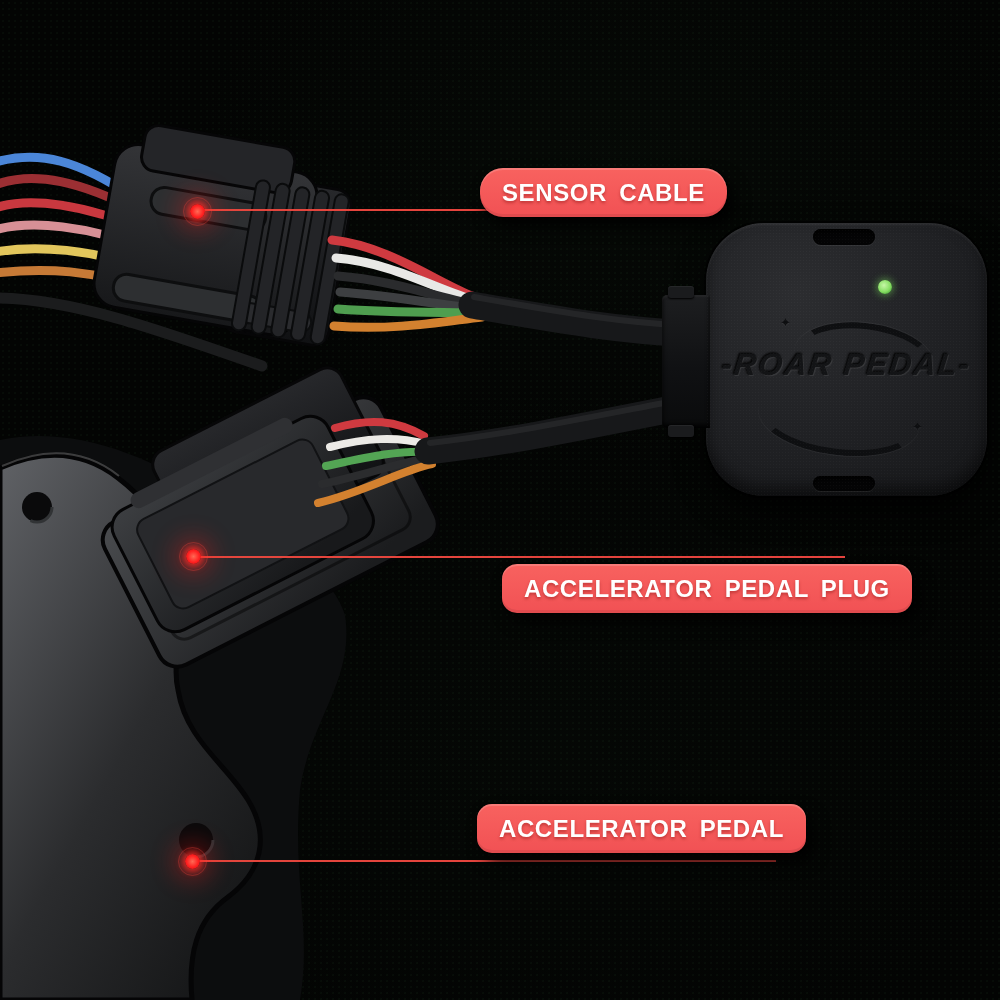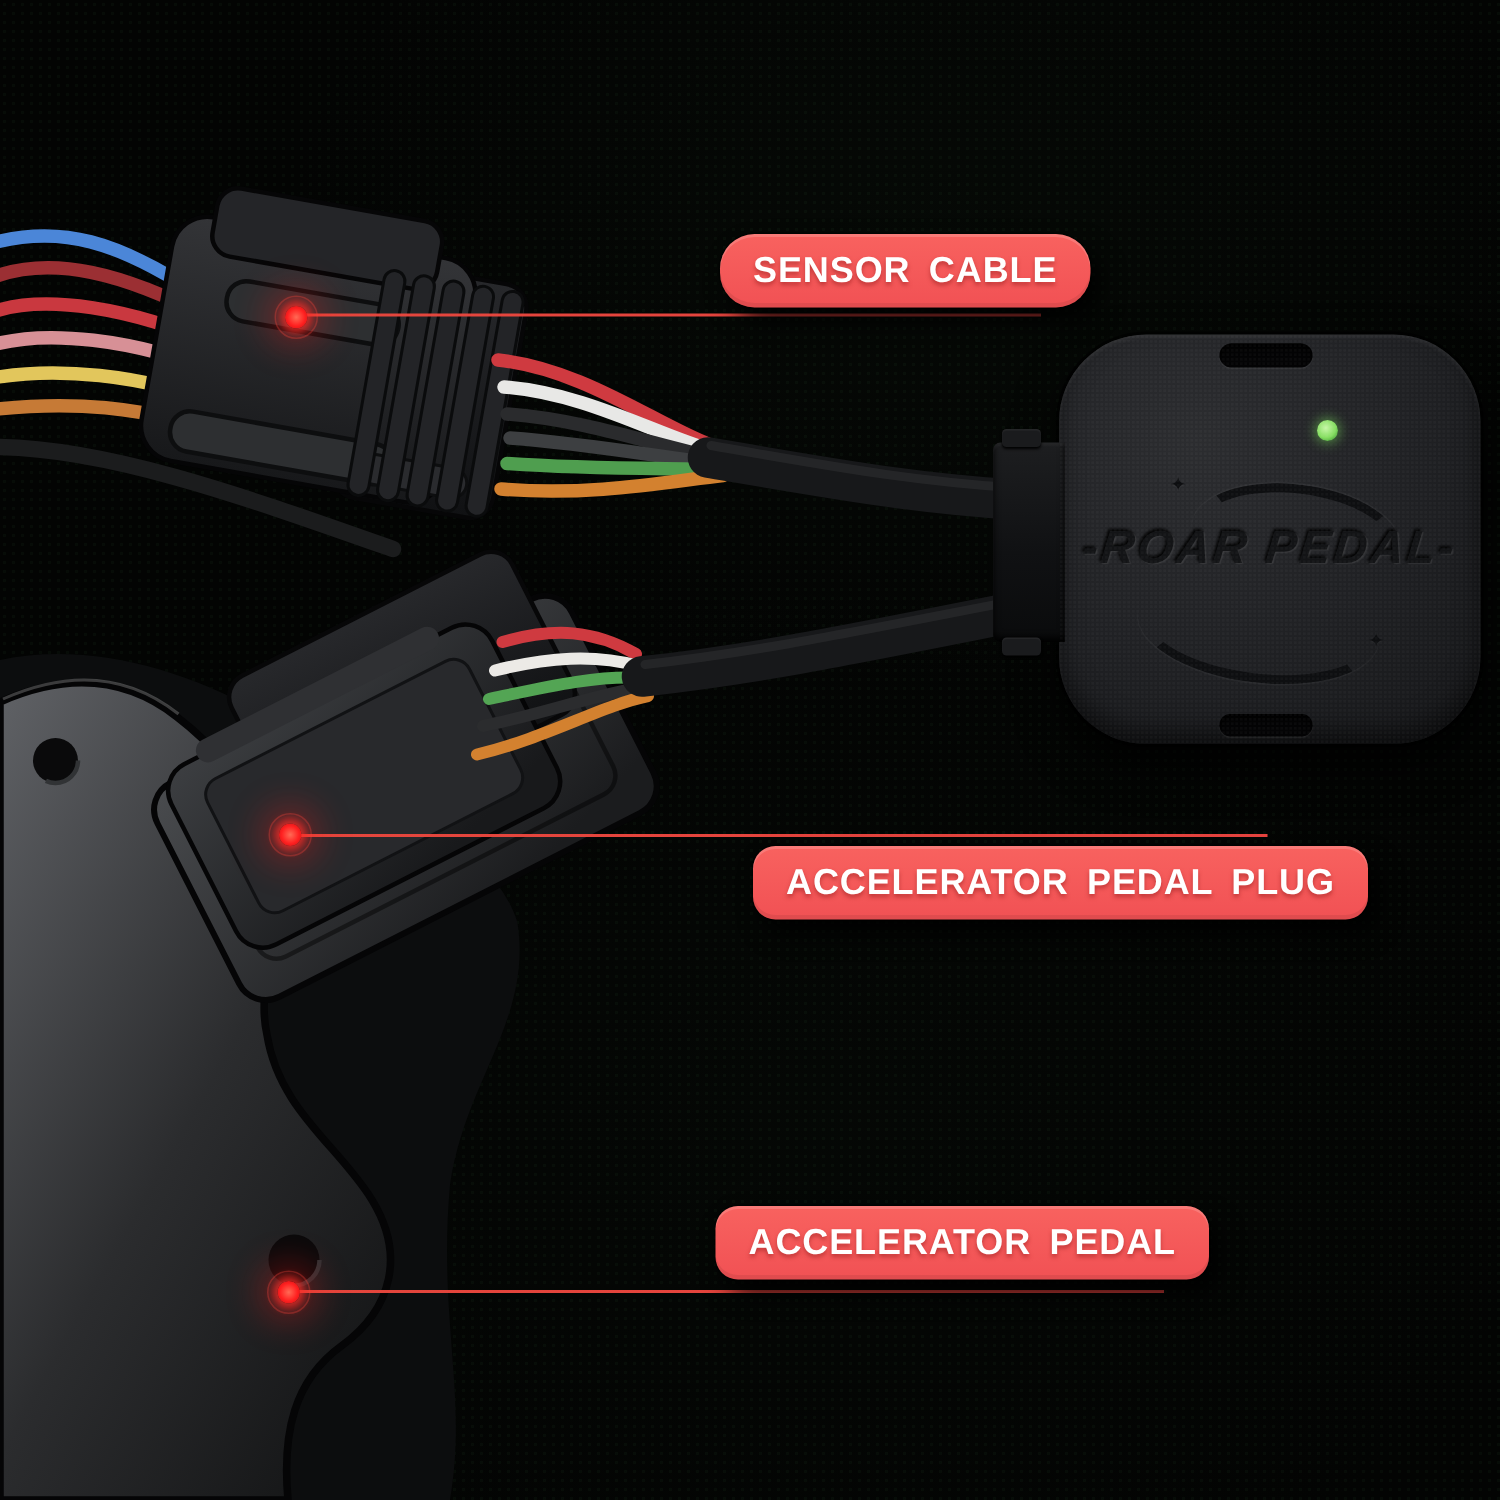--- a/index.html
+++ b/index.html
@@ -180,21 +180,21 @@
     <div class="led"></div>
     <div class="arc top"></div>
     <div class="arc bottom"></div>
     <span class="sparkle" style="left:74px;top:92px;">✦</span>
     <span class="sparkle" style="left:206px;top:196px;">✦</span>
     <div class="logo">-ROAR PEDAL-</div>
   </div>
 
   <div class="callout-line" style="left:197px;top:209px;width:497px;"></div>
   <div class="callout-dot" style="left:190px;top:204px;"></div>
-  <div class="callout-label" style="left:480px;top:156px;border-radius:23px;">SENSOR CABLE</div>
+  <div class="callout-label" style="left:480px;top:168px;border-radius:23px;">SENSOR CABLE</div>
 
   <div class="callout-line" style="left:193px;top:556px;width:652px;"></div>
   <div class="callout-dot" style="left:186px;top:549px;"></div>
   <div class="callout-label" style="left:478px;top:564px;margin-left:24px;">ACCELERATOR PEDAL PLUG</div>
 
   <div class="callout-line" style="left:192px;top:860px;width:584px;"></div>
   <div class="callout-dot" style="left:185px;top:854px;"></div>
   <div class="callout-label" style="left:477px;top:804px;">ACCELERATOR PEDAL</div>
 </div>
 

